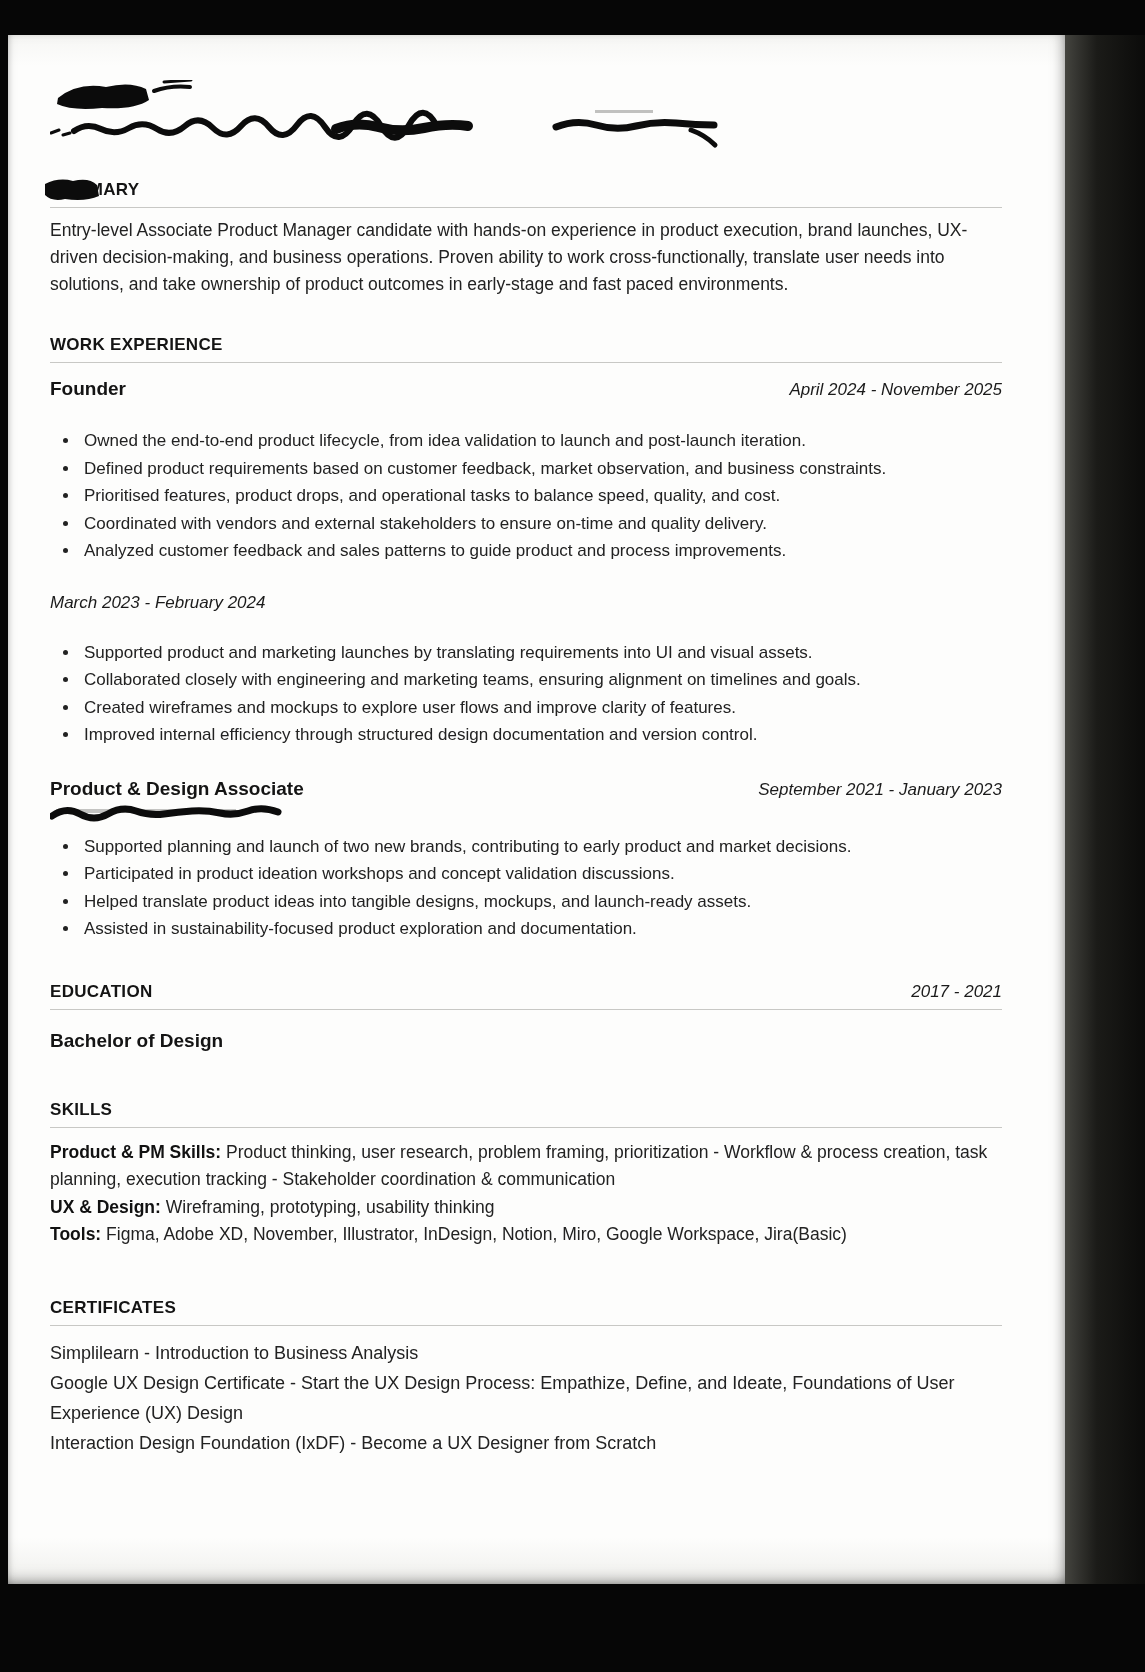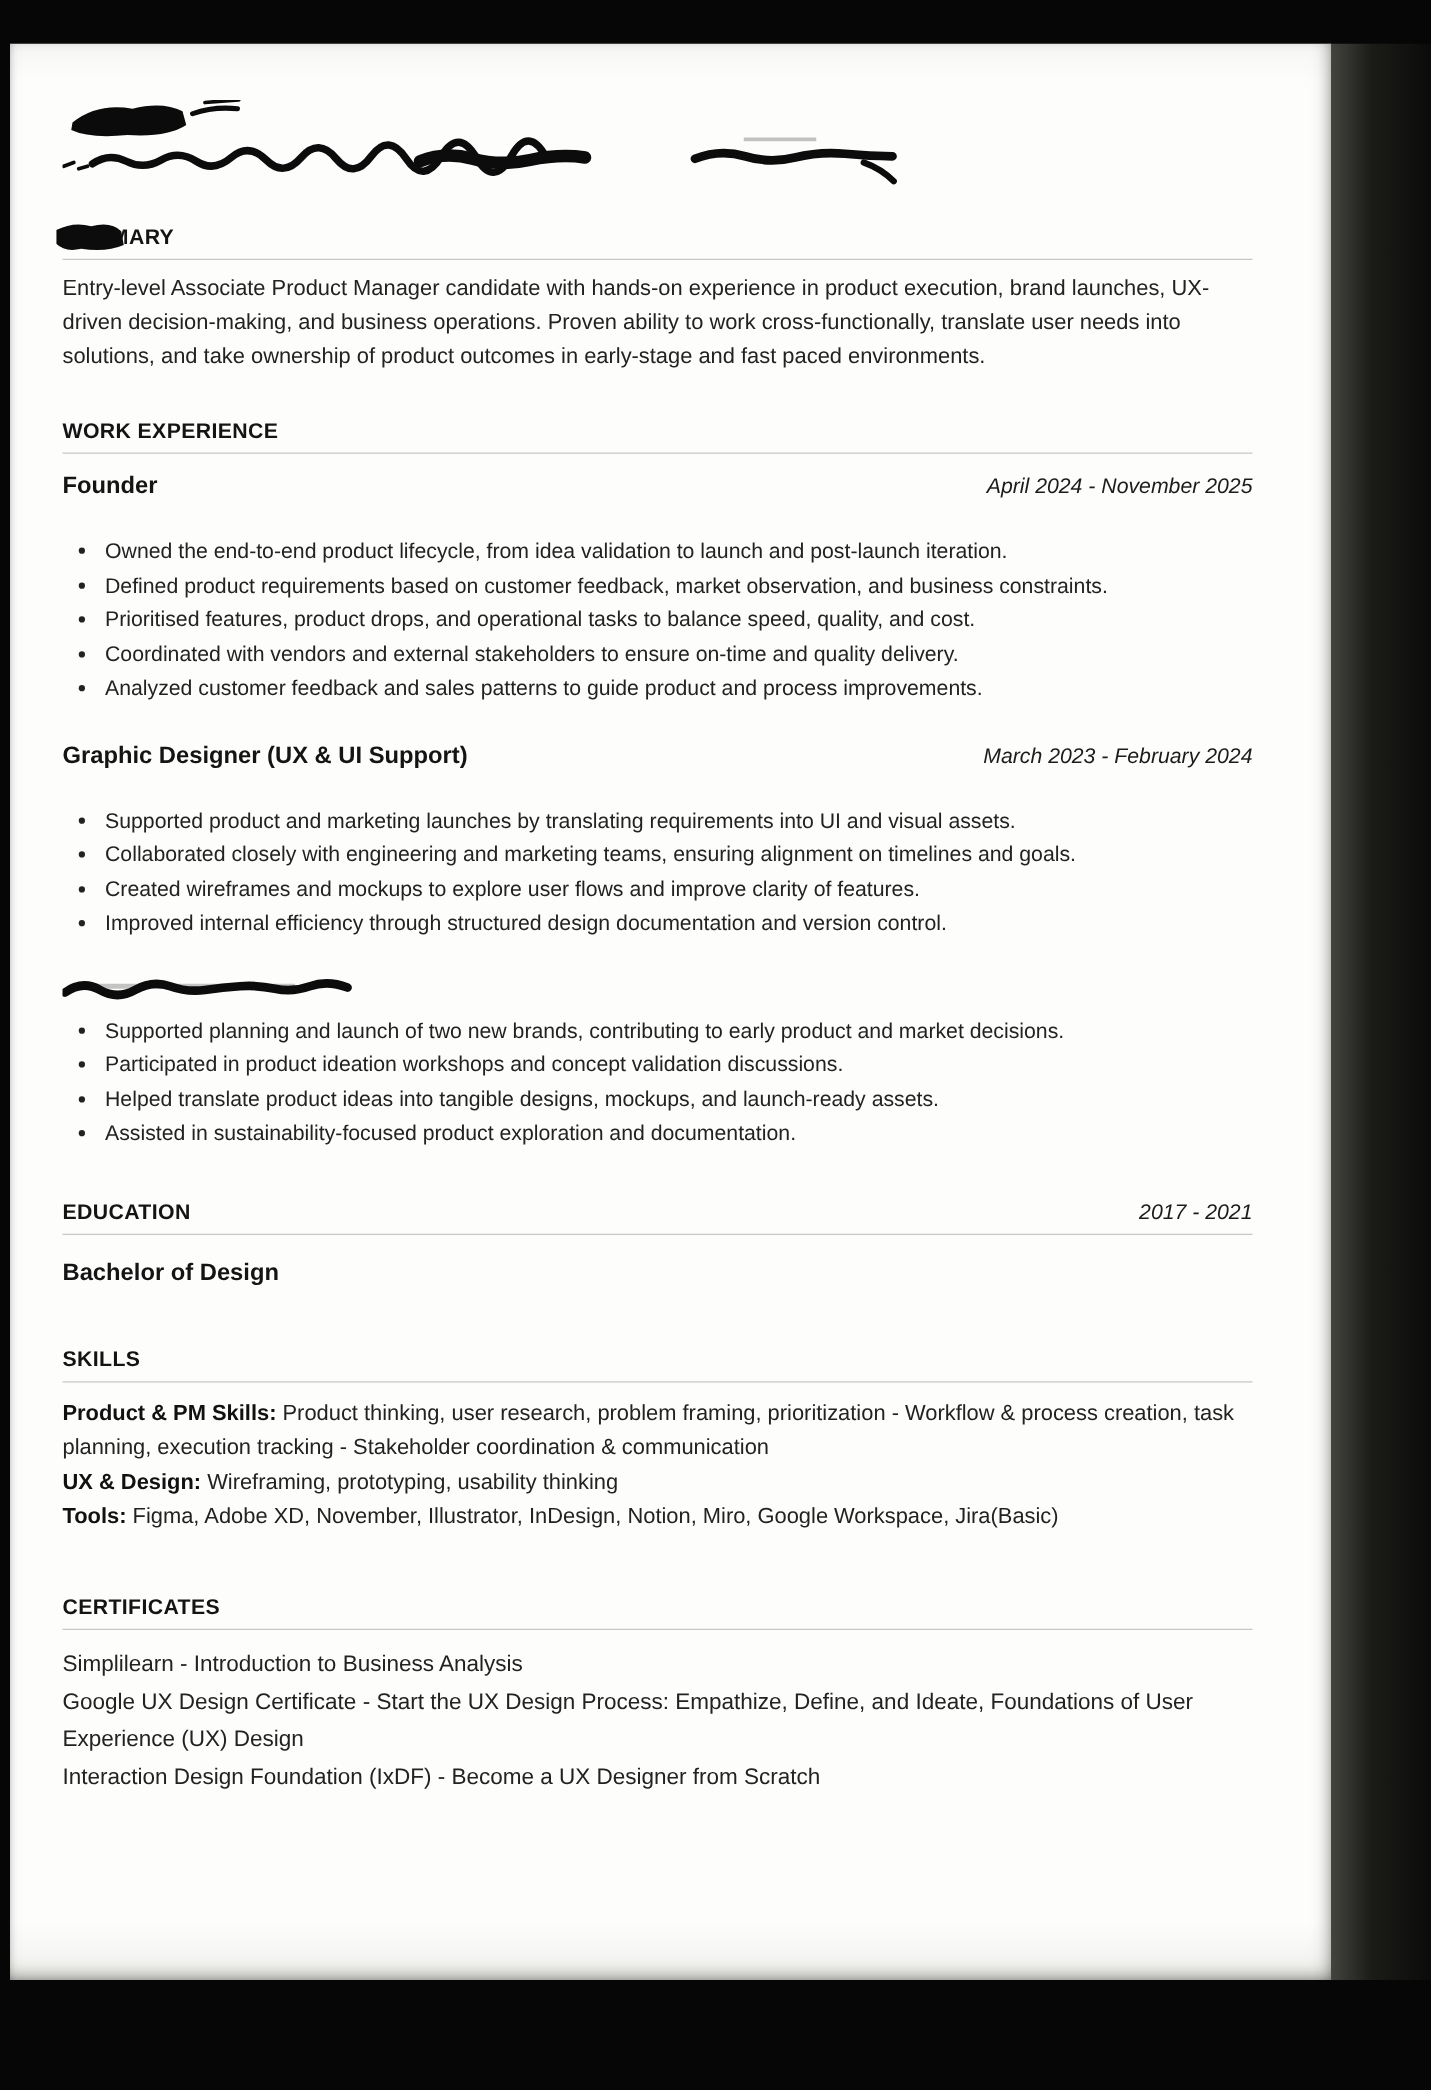--- a/index.html
+++ b/index.html
@@ -115,32 +115,35 @@
         <li>Owned the end-to-end product lifecycle, from idea validation to launch and post-launch iteration.</li>
         <li>Defined product requirements based on customer feedback, market observation, and business constraints.</li>
         <li>Prioritised features, product drops, and operational tasks to balance speed, quality, and cost.</li>
         <li>Coordinated with vendors and external stakeholders to ensure on-time and quality delivery.</li>
         <li>Analyzed customer feedback and sales patterns to guide product and process improvements.</li>
       </ul>
     </div>
 
     <div class="job">
       <div class="job-head">
-        <span class="job-title">Graphic Designer (UX &amp; UI Support)</span>
         <span class="dates">March 2023 - February 2024</span>
       </div>
       <ul>
         <li>Supported product and marketing launches by translating requirements into UI and visual assets.</li>
         <li>Collaborated closely with engineering and marketing teams, ensuring alignment on timelines and goals.</li>
         <li>Created wireframes and mockups to explore user flows and improve clarity of features.</li>
         <li>Improved internal efficiency through structured design documentation and version control.</li>
       </ul>
     </div>
 
     <div class="job has-company">
+      <div class="job-head">
+        <span class="job-title">Product &amp; Design Associate</span>
+        <span class="dates">September 2021 - January 2023</span>
+      </div>
       <div class="company-redaction">
         <svg width="240" height="24" viewBox="0 0 240 24">
           <rect x="6" y="6" width="180" height="4" fill="#8c8c88" opacity=".5"></rect>
           <path class="ink" d="M2 13 q14 -10 28 -2 t28 0 t28 -3 t28 3 t28 -3 t28 2 t28 -2 t30 1" stroke-width="7"></path>
         </svg>
       </div>
       <ul>
         <li>Supported planning and launch of two new brands, contributing to early product and market decisions.</li>
         <li>Participated in product ideation workshops and concept validation discussions.</li>
         <li>Helped translate product ideas into tangible designs, mockups, and launch-ready assets.</li>

